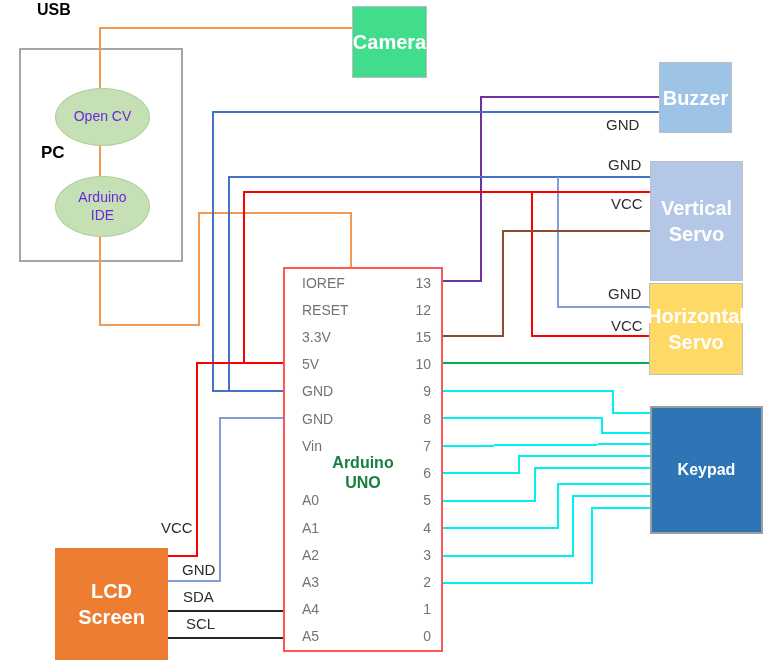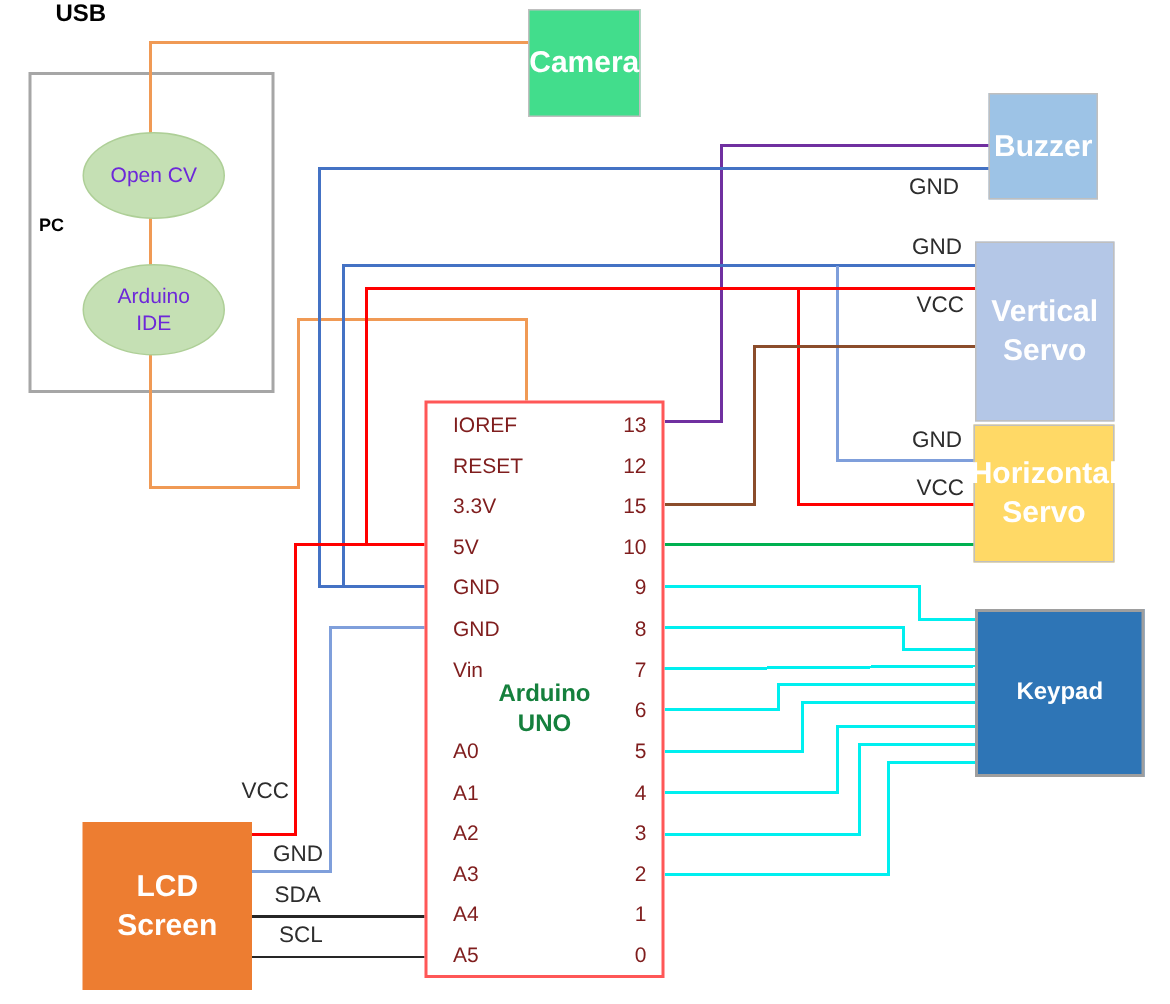--- a/index.html
+++ b/index.html
@@ -10,48 +10,48 @@
   
   .pc-box{position:absolute;z-index:1;}
   svg.wires{position:absolute;left:0;top:0;z-index:2;}
   .box,.ellipse,.arduino{position:absolute;z-index:3;box-sizing:border-box;}
   .float-label{position:absolute;z-index:4;color:#2d2d2d;font-size:15px;white-space:nowrap;}
 
   .pc-box{
     left:19px;top:48px;width:164px;height:214px;box-sizing:border-box;
     background:#fff;border:2px solid #a6a6a6;
   }
-  .pc-title{position:absolute;left:5px;top:93px;font-size:12px;font-weight:bold;color:#000;}
+  .pc-title{position:absolute;left:20px;top:93px;font-size:17px;font-weight:bold;color:#000;}
   .ellipse{
     display:flex;align-items:center;justify-content:center;text-align:center;
     background:#C5E0B4;border:1px solid #aecf97;border-radius:50%;
     color:#6d28d9;font-size:14px;line-height:1.25;
   }
   .ellipse.opencv{left:55px;top:88px;width:95px;height:58px;}
   .ellipse.ide{left:55px;top:176px;width:95px;height:61px;padding:0 14px;}
 
   .box{
     display:flex;align-items:center;justify-content:center;text-align:center;
     color:#fff;font-size:20px;font-weight:600;line-height:1.3;
     border:1px solid #bfbfbf;
   }
   .box.camera{left:352px;top:6px;width:75px;height:72px;background:#42DD8C;}
   .box.buzzer{left:659px;top:62px;width:73px;height:71px;background:#9DC3E6;}
   .box.vservo{left:650px;top:161px;width:93px;height:120px;background:#B4C7E7;}
   .box.hservo{left:649px;top:283px;width:94px;height:92px;background:#FFD966;}
-  .box.keypad{left:650px;top:406px;width:113px;height:112px;background:#2E75B6;border:2px solid #9e9e9e;font-size:16px;}
+  .box.keypad{left:650px;top:406px;width:113px;height:128px;background:#2E75B6;border:2px solid #9e9e9e;font-size:16px;}
   .box.lcd{left:55px;top:548px;width:113px;height:112px;background:#ED7D31;border:none;}
 
   .arduino{
     left:283px;top:267px;width:160px;height:385px;background:#fff;
     border:2px solid #FF5757;
   }
   .pins{display:flex;flex-direction:column;height:100%;}
   .pin-row{flex:1;display:flex;align-items:center;justify-content:space-between;
-    padding:0 10px 0 17px;font-size:14px;color:#7f1d1d;}
+    padding:0 10px 0 17px;font-size:14px;color:#737373;}
   .arduino-title{
     position:absolute;left:0;top:184px;width:100%;text-align:center;
     font-size:16px;font-weight:bold;color:#15803d;line-height:1.22;
   }
 
   .lbl-usb{left:37px;top:1px;font-size:16px;font-weight:bold;color:#000;}
   .lbl-buzzer-gnd{left:606px;top:116px;}
   .lbl-vservo-gnd{left:608px;top:156px;}
   .lbl-vservo-vcc{left:611px;top:195px;}
   .lbl-hservo-gnd{left:608px;top:285px;}

